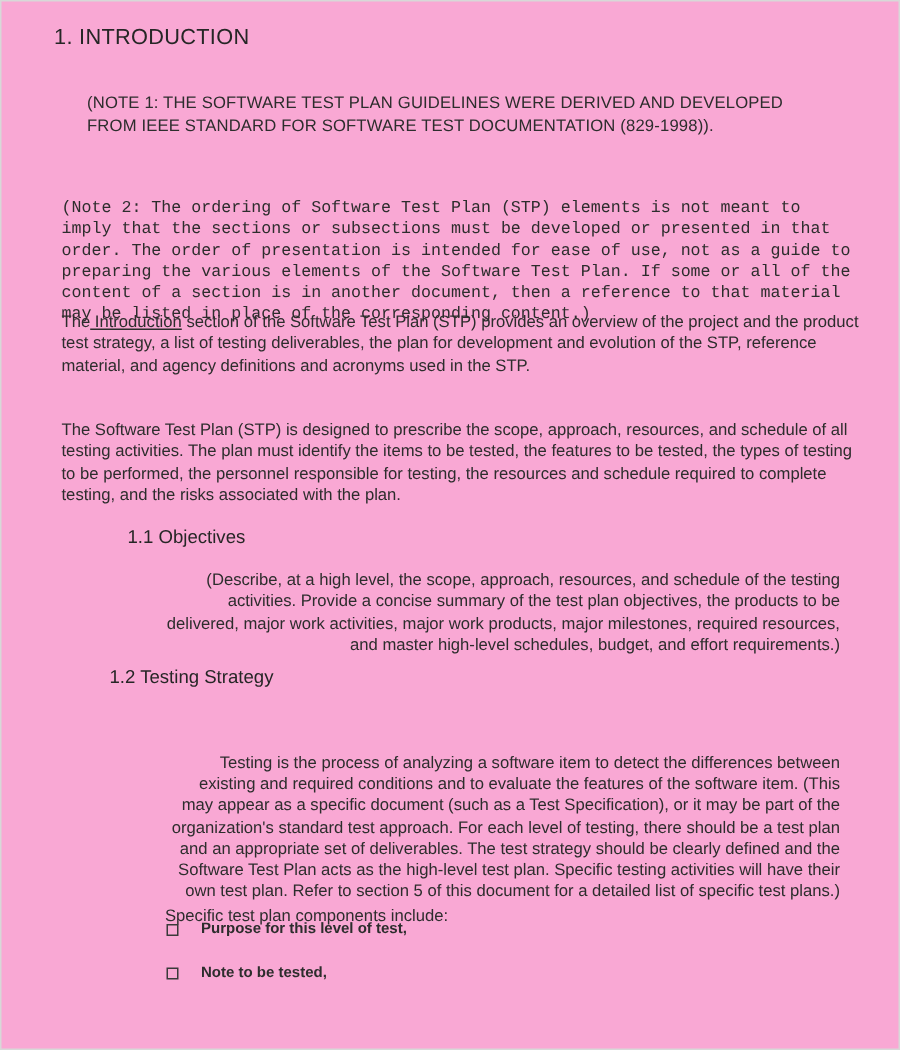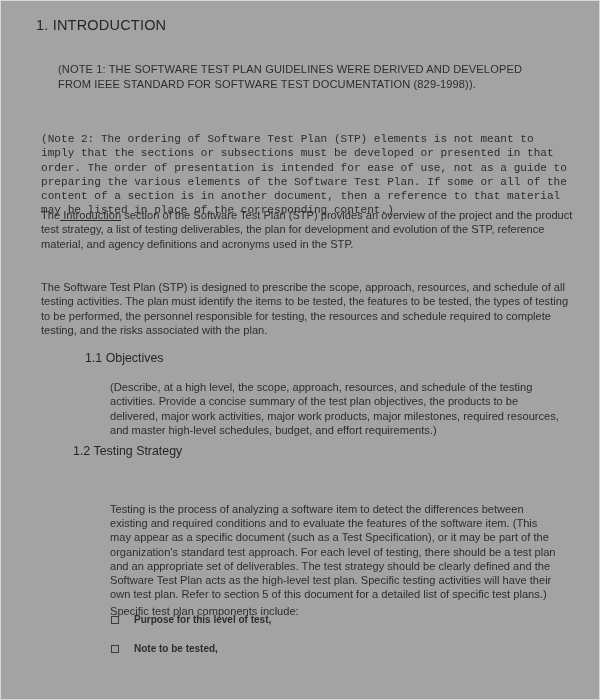--- a/index.html
+++ b/index.html
@@ -9,21 +9,21 @@
   }
   body {
     font-family: "Liberation Sans", sans-serif;
     -webkit-font-smoothing: antialiased;
   }
   #page {
     position: relative;
     width: 600px;
     height: 700px;
     box-sizing: border-box;
-    background: #a3a3a3;
+    background: #f9a8d4;
     border: 1px solid #d8d8d8;
     overflow: hidden;
   }
   #doc {
     position: absolute;
     left: 0;
     top: 0;
     width: 600px;
   }
 
@@ -95,20 +95,21 @@
     margin: 0;
     padding: 0;
   }
   .sub-heading.h-objectives { top: 350px; margin-left: 12px; }
   .sub-heading.h-strategy   { top: 443px; }
 
   
   .sub-body {
     left: 109px;
     width: 450px;
+    text-align: right;
   }
   .sub-body.objectives-body { top: 368px; }
   .sub-body.strategy-body   { top: 462px; margin-top: 39px; }
 
   
   .list-intro {
     left: 109px;
     top: 592px;
     width: 450px;
   }

